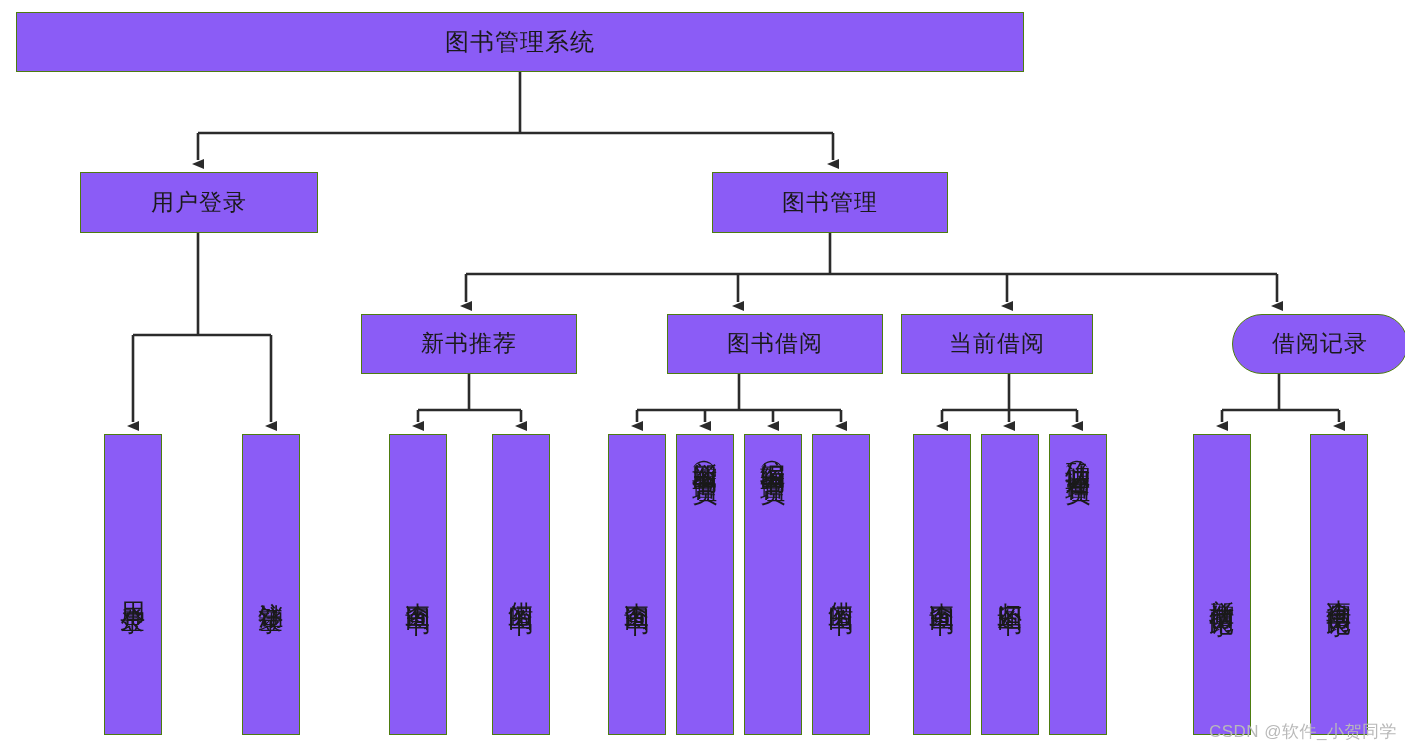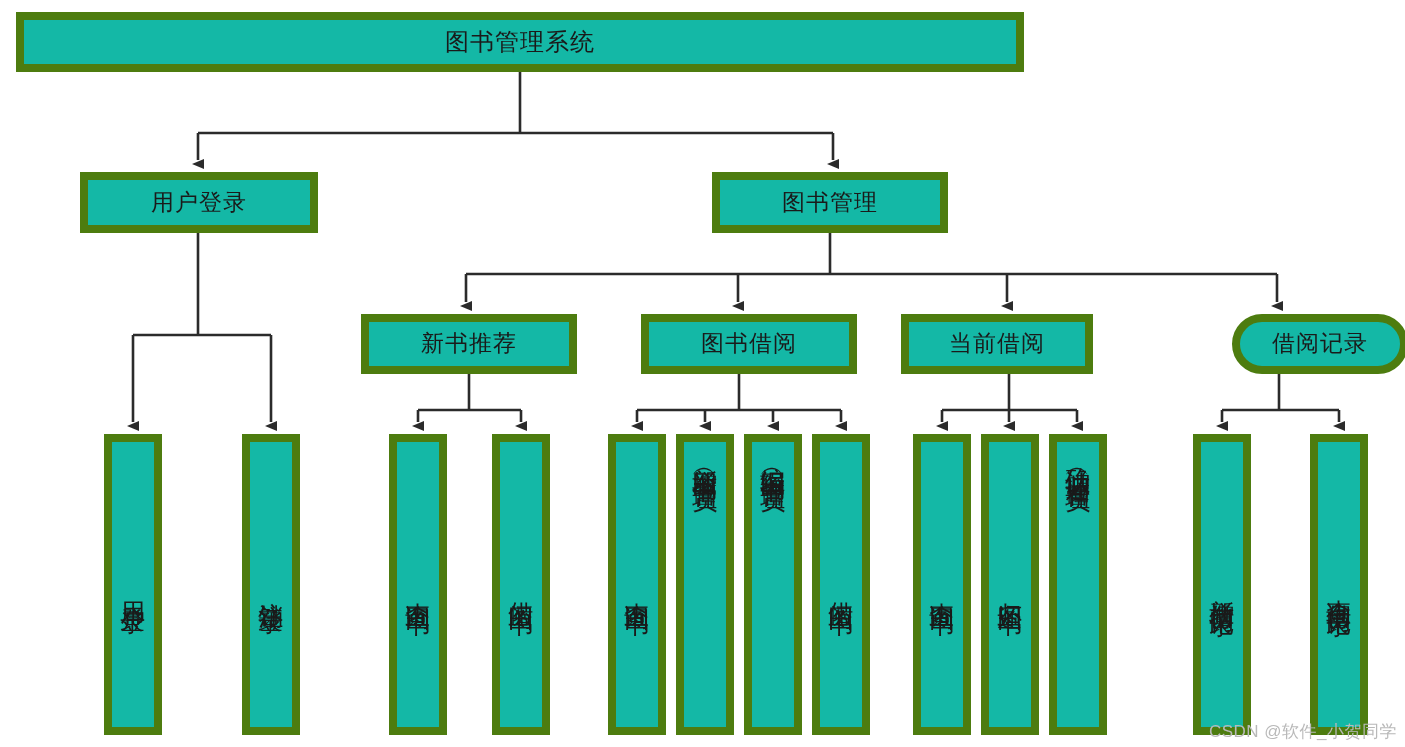--- a/index.html
+++ b/index.html
@@ -22,22 +22,22 @@
     position: absolute;
     left: 0;
     top: 0;
     width: 1405px;
     height: 747px;
     pointer-events: none;
   }
   .node {
     position: absolute;
     box-sizing: border-box;
-    background: #14b8a6;
-    border: 8px solid #4d7c0f;
+    background: #8b5cf6;
+    border: 1px solid #4d7c0f;
     display: flex;
     align-items: center;
     justify-content: center;
     color: #1a1a1a;
   }
   .node-label {
     display: block;
     text-align: center;
     line-height: 1.18;
     white-space: pre;
@@ -145,21 +145,21 @@
   <div class="node horiz" style="left:80px; top:172px; width:238px; height:61px;">
     <span class="node-label">用户登录</span>
   </div>
   <div class="node horiz" style="left:361px; top:314px; width:216px; height:60px;">
     <span class="node-label">新书推荐</span>
   </div>
 
   <div class="node horiz" style="left:712px; top:172px; width:236px; height:61px;">
     <span class="node-label">图书管理</span>
   </div>
-  <div class="node horiz" style="left:641px; top:314px; width:216px; height:60px;justify-content:center;">
+  <div class="node horiz" style="left:667px; top:314px; width:216px; height:60px;justify-content:center;">
     <span class="node-label">图书借阅</span>
   </div>
   <div class="node horiz" style="left:901px; top:314px; width:192px; height:60px;">
     <span class="node-label">当前借阅</span>
   </div>
   <div class="node horiz" style="left:1232px; top:314px; width:176px; height:60px;border-radius:30px;">
     <span class="node-label">借阅记录</span>
   </div>
 
   <div class="node vert mid" style="left:104px; top:434px; width:58px; height:301px;">

